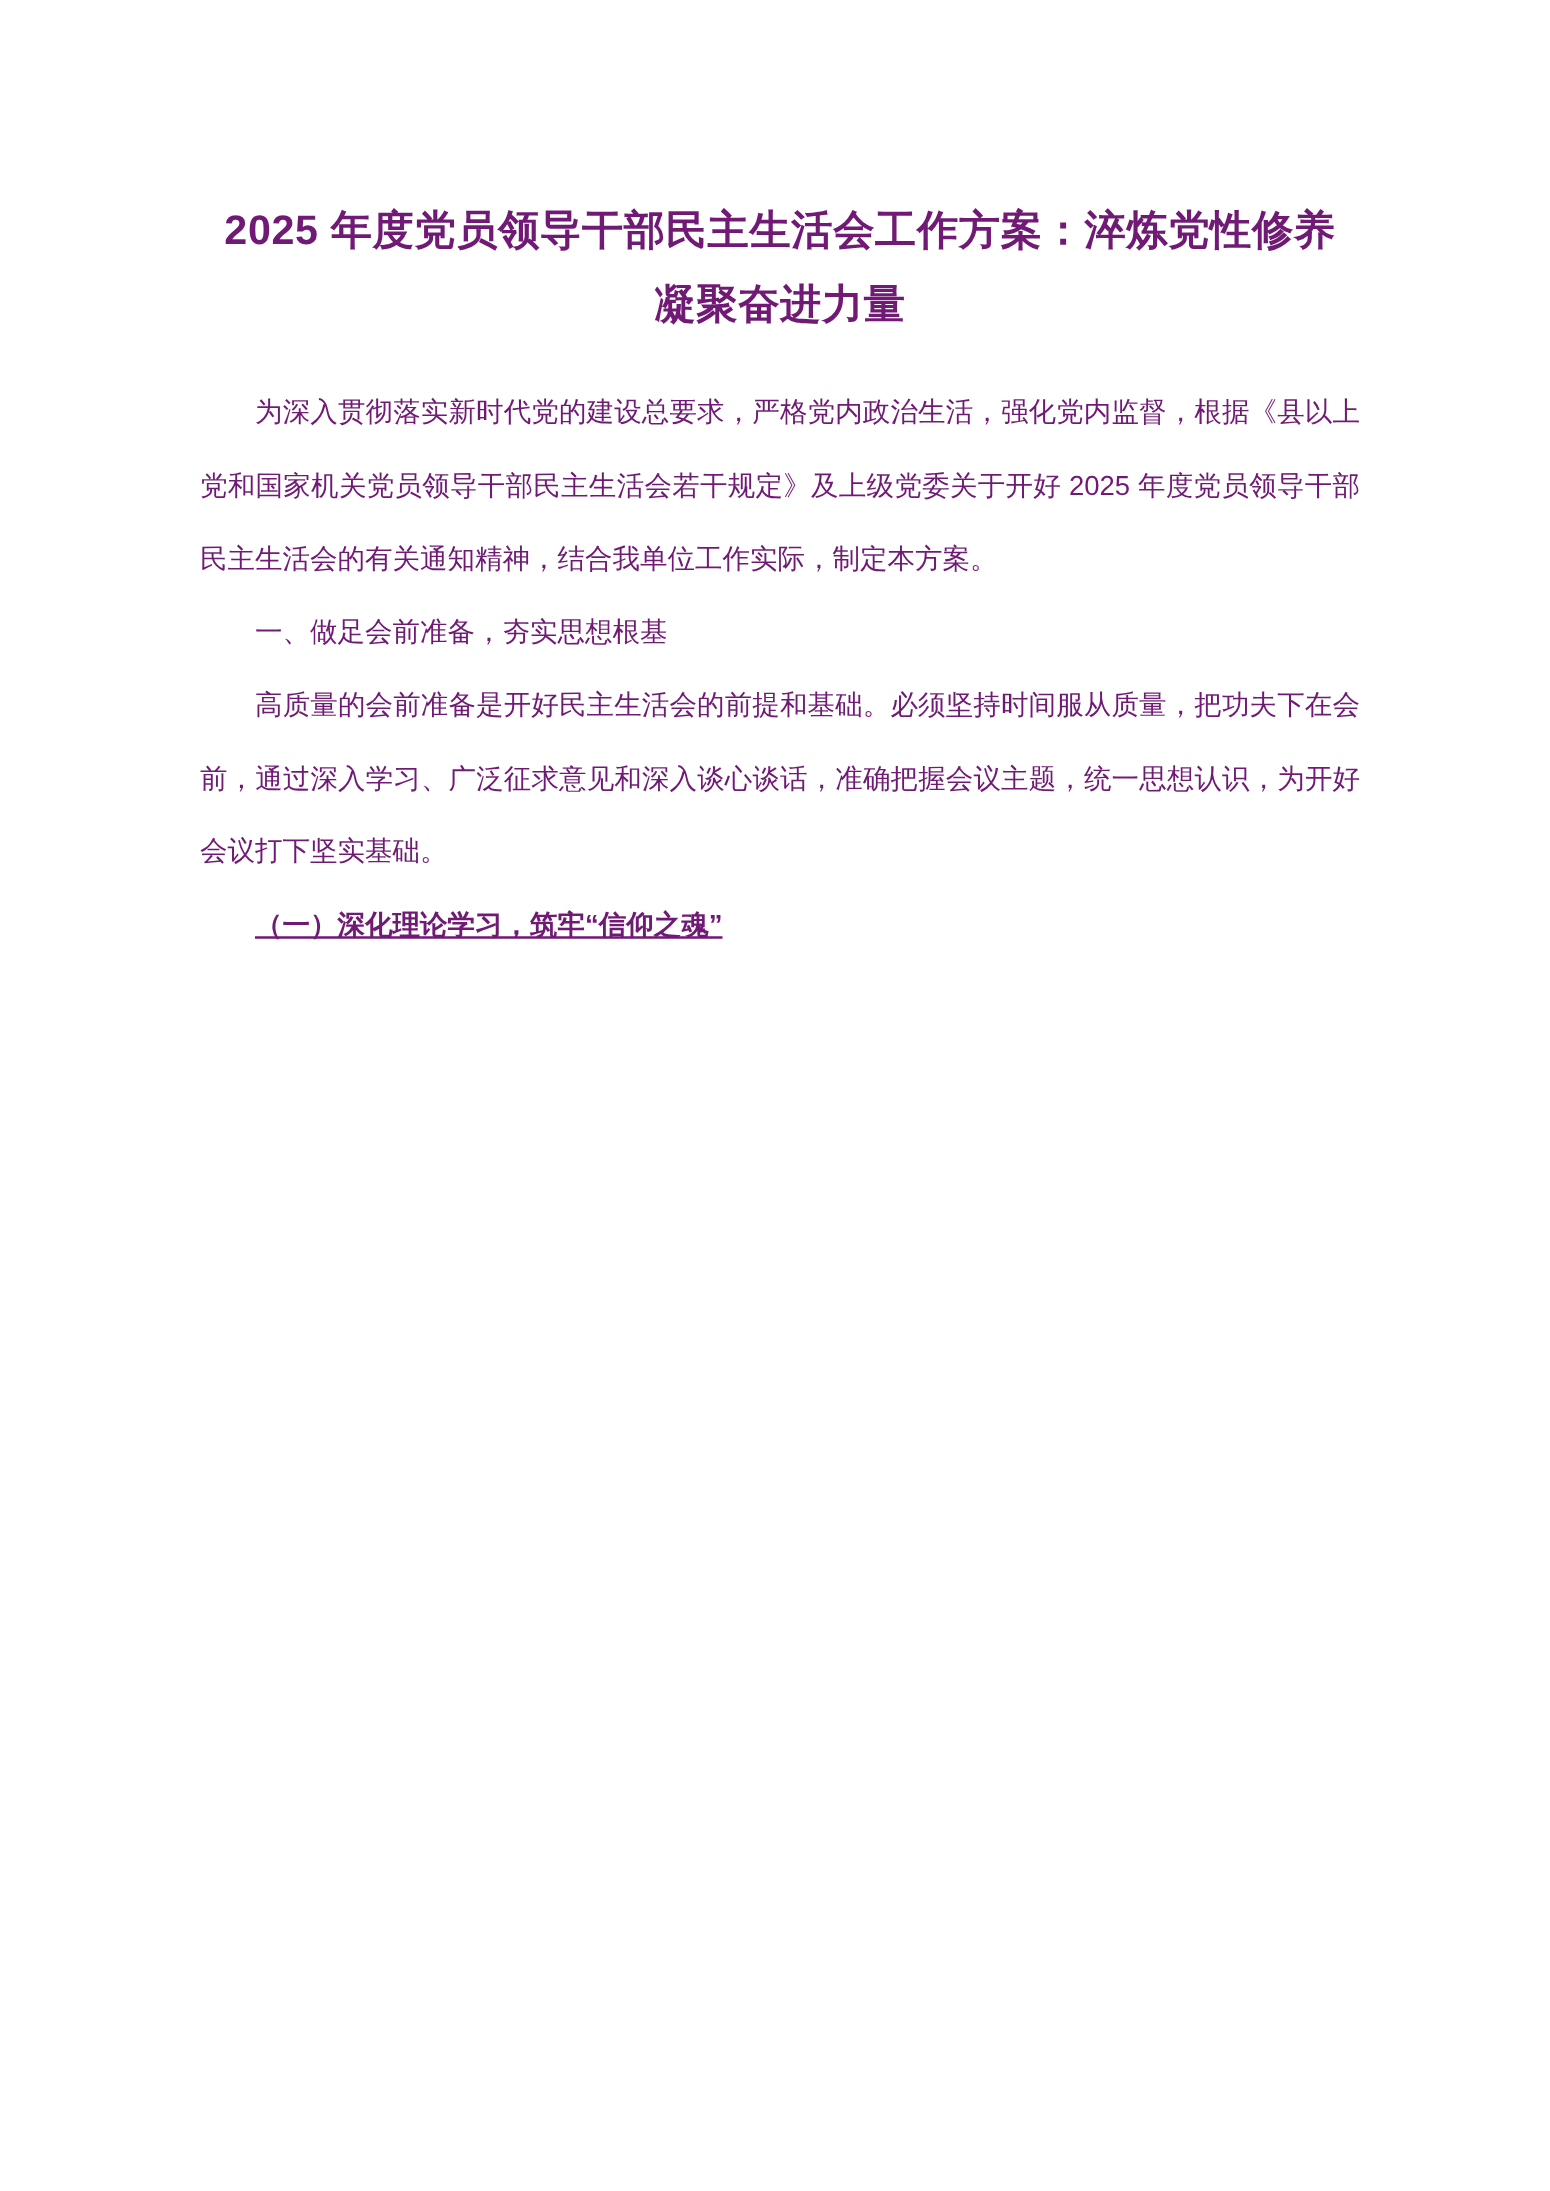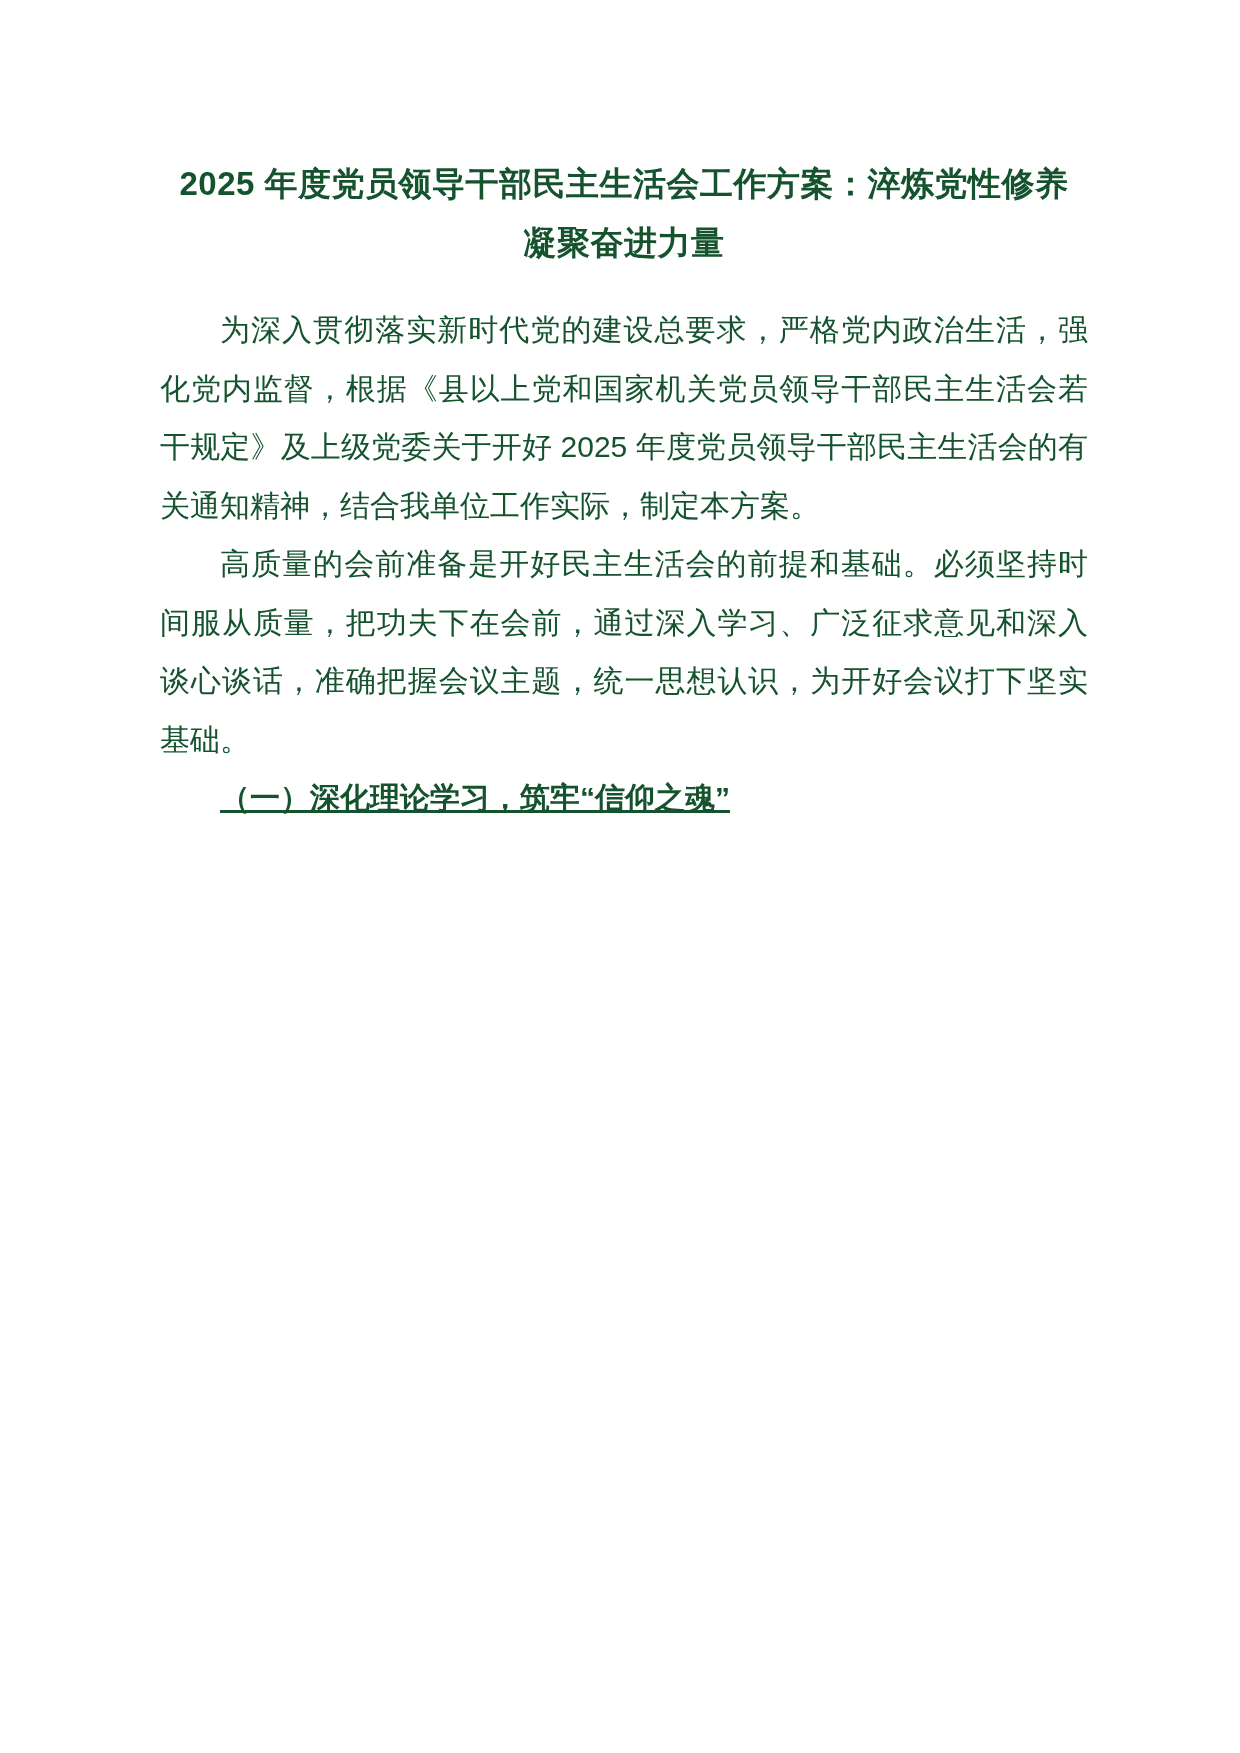--- a/index.html
+++ b/index.html
@@ -7,36 +7,36 @@
     padding: 0;
     background: #ffffff;
   }
   .page {
     position: relative;
     width: 1240px;
     height: 1753px;
     background: #ffffff;
     overflow: hidden;
     font-family: "Liberation Sans", "DejaVu Sans", sans-serif;
-    color: #14532d;
+    color: #701a75;
   }
   .content {
     padding: 155px 152px 0 160px;
   }
   .doc-title {
     margin: 0 0 29px 0;
     font-size: 33px;
     line-height: 58.5px;
     font-weight: bold;
     text-align: center;
     letter-spacing: 0.5px;
   }
   .doc-body p {
     margin: 0;
-    font-size: 30px;
+    font-size: 22px;
     line-height: 58.5px;
     text-align: justify;
     text-indent: 2em;
     word-break: break-all;
   }
   .doc-body p.heading1 {
     font-weight: normal;
     text-align: left;
   }
   .doc-body p.heading2 {
@@ -46,17 +46,18 @@
   }
 </style>
 </head>
 <body>
 
 <div class="page">
   <div class="content">
     <h1 class="doc-title">2025 年度党员领导干部民主生活会工作方案：淬炼党性修养 凝聚奋进力量</h1>
     <div class="doc-body">
         <p class="body">为深入贯彻落实新时代党的建设总要求，严格党内政治生活，强化党内监督，根据《县以上党和国家机关党员领导干部民主生活会若干规定》及上级党委关于开好 2025 年度党员领导干部民主生活会的有关通知精神，结合我单位工作实际，制定本方案。</p>
+        <p class="heading1">一、做足会前准备，夯实思想根基</p>
         <p class="body">高质量的会前准备是开好民主生活会的前提和基础。必须坚持时间服从质量，把功夫下在会前，通过深入学习、广泛征求意见和深入谈心谈话，准确把握会议主题，统一思想认识，为开好会议打下坚实基础。</p>
         <p class="heading2">（一）深化理论学习，筑牢“信仰之魂”</p>
       </div>
   </div>
 </div>
 
 </body></html>

